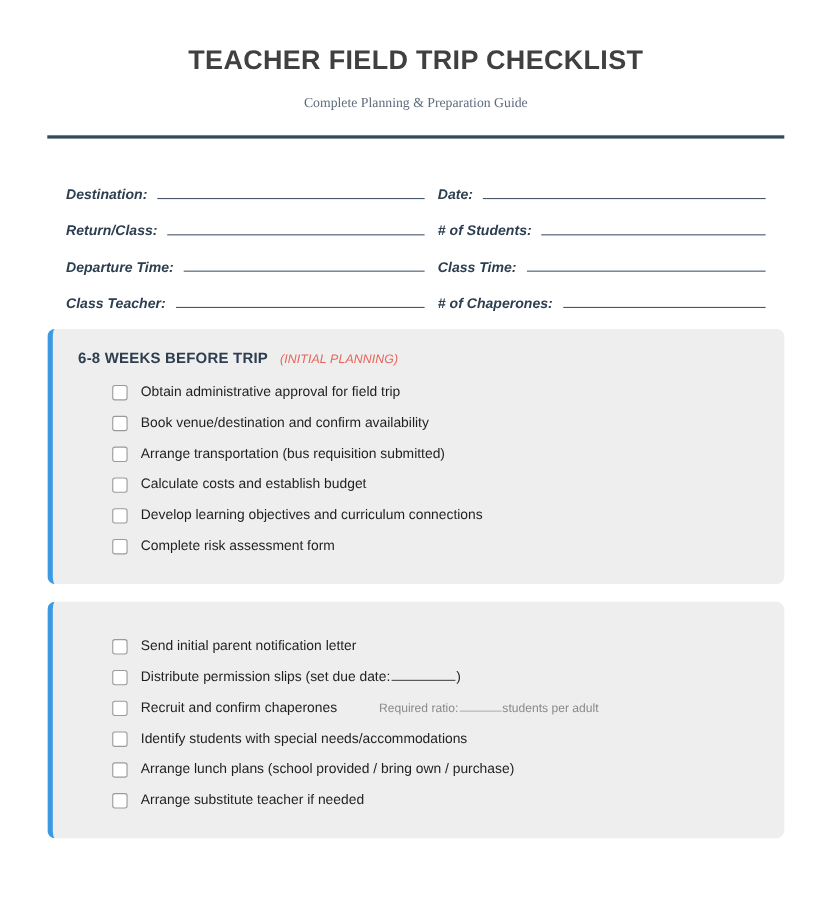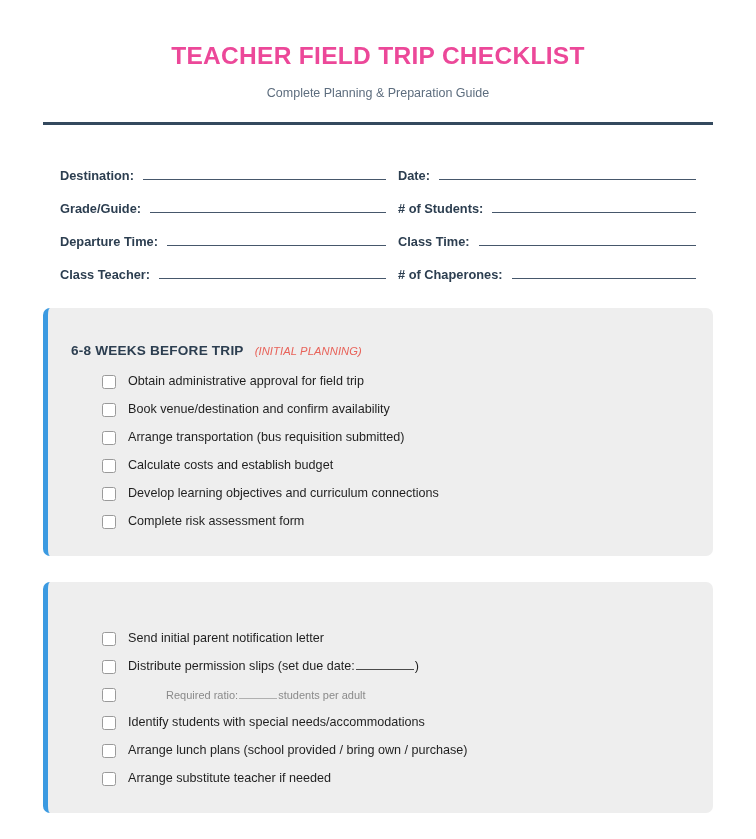--- a/index.html
+++ b/index.html
@@ -27,29 +27,30 @@
 
   
   .doc-header {
     padding-top: 43px;
     text-align: center;
   }
   .doc-title {
     font-size: 24.5px;
     font-weight: bold;
     letter-spacing: 0.3px;
-    color: #ec4899;
+    color: #404040;
     margin: 0;
     line-height: 1.1;
   }
   .doc-subtitle {
     font-size: 12.5px;
     color: #5d6d7e;
     margin: 16px 0 0 0;
     font-weight: normal;
+    font-family: Liberation Serif, serif;
   }
   .header-rule {
     margin-top: 22px;
     height: 3px;
     background: #34495e;
     width: 100%;
   }
 
   
   .info-grid {
@@ -58,43 +59,44 @@
     grid-template-columns: 338px 1fr;
     row-gap: 17px;
     column-gap: 0;
     padding: 0 17px 0 17px;
   }
   .field {
     display: flex;
     align-items: baseline;
     font-size: 12.8px;
     white-space: nowrap;
+    font-style: italic;
   }
   .field-label {
     font-weight: bold;
     color: #2c3e50;
     font-size: 12.8px;
   }
   .field-line {
     flex: 1 1 auto;
     margin-left: 9px;
     margin-right: 12px;
     border-bottom: 1.4px solid #46576b;
     height: 13px;
   }
   .field.right .field-line { margin-right: 0; }
 
   
   .section {
     position: relative;
-    margin-top: 26px;
+    margin-top: 16px;
     background: #eeeeee;
     border-radius: 7px;
     border-left: 5px solid #3b9ae1;
-    padding: 33px 20px 20px 20px;
+    padding: 17px 20px 20px 20px;
   }
   .section-head {
     display: flex;
     align-items: baseline;
     margin: 2px 0 8px 3px;
   }
   .section-title {
     font-size: 13.6px;
     font-weight: bold;
     color: #2c3e50;
@@ -171,21 +173,21 @@
     <div class="field">
       <span class="field-label">Destination:</span>
       <span class="field-line"></span>
     </div>
     <div class="field right">
       <span class="field-label">Date:</span>
       <span class="field-line"></span>
     </div>
 
     <div class="field">
-      <span class="field-label">Grade/Guide:</span>
+      <span class="field-label">Return/Class:</span>
       <span class="field-line"></span>
     </div>
     <div class="field right">
       <span class="field-label"># of Students:</span>
       <span class="field-line"></span>
     </div>
 
     <div class="field">
       <span class="field-label">Departure Time:</span>
       <span class="field-line"></span>
@@ -249,20 +251,21 @@
         <span class="item-text">Send initial parent notification letter</span>
       </div>
 
       <div class="item">
         <span class="checkbox"></span>
         <span class="item-text"><span>Distribute permission slips (set due date:</span><span class="inline-blank"></span><span>)</span></span>
       </div>
 
       <div class="item">
         <span class="checkbox"></span>
+        <span class="item-text">Recruit and confirm chaperones</span>
         <span class="item-note"><span>Required ratio:</span><span class="note-blank"></span><span>students per adult</span></span>
       </div>
 
       <div class="item">
         <span class="checkbox"></span>
         <span class="item-text">Identify students with special needs/accommodations</span>
       </div>
       <div class="item">
         <span class="checkbox"></span>
         <span class="item-text">Arrange lunch plans (school provided / bring own / purchase)</span>

